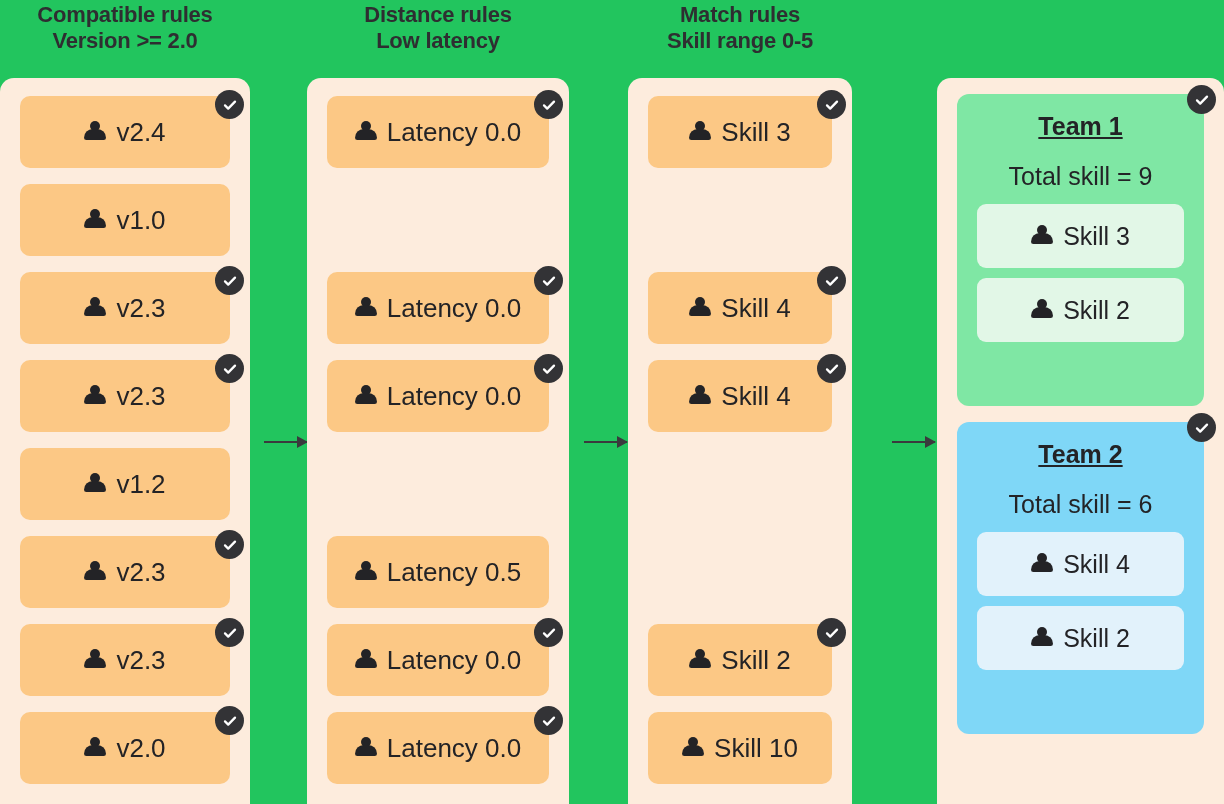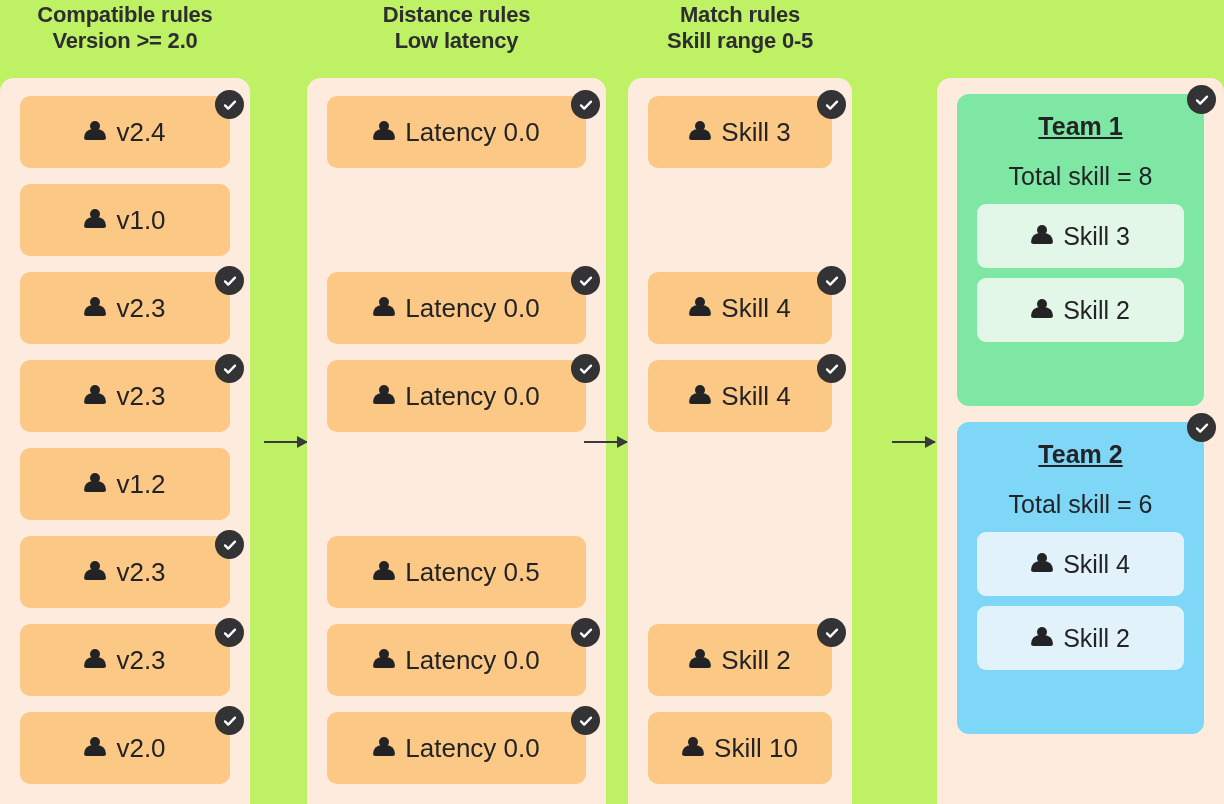--- a/index.html
+++ b/index.html
@@ -1,21 +1,21 @@
 <!DOCTYPE html>
 <html><head>
 <meta charset="utf-8">
 <style>
   html,body{margin:0;padding:0;background:#000;}
   body{
     width:1224px;height:804px;overflow:hidden;
     font-family:"Liberation Sans","DejaVu Sans",sans-serif;
     -webkit-font-smoothing:antialiased;
   }
-  .board{position:relative;width:1224px;height:804px;background:#bef264;}
+  .board{position:relative;width:1224px;height:804px;background:#22c55e;}
 
   
   .stage{position:absolute;top:0;height:804px;}
   .stage-title{
     color:#2e2e31;font-size:22px;font-weight:bold;line-height:26px;
     text-align:center;padding-top:2px;white-space:nowrap;
     letter-spacing:-0.2px;
   }
   .stage-title .sub{display:block;font-weight:bold;text-align:center;}
   .panel{
@@ -203,21 +203,21 @@
             </span>
           </div>
         </div>
 
       </div>
     </div>
   </div>
 
   <div class="arrow" style="left:264px;width:43px;"></div>
 
-  <div class="stage" style="left:307px;width:299px;">
+  <div class="stage" style="left:307px;width:262px;">
     <div class="stage-title">
       <span>Distance rules</span>
       <span class="sub">Low latency</span>
     </div>
     <div class="panel">
       <div class="slots">
 
         <div class="slot">
           <div class="card">
             <span class="person">
@@ -405,21 +405,21 @@
   <div class="stage" style="left:937px;width:287px;">
     <div class="panel">
 
       <div class="team" style="top:16px;height:312px;background:#7fe7a4;">
         <span class="check">
           <svg width="16" height="16" viewBox="0 0 16 16">
               <path d="M3 8.4 L6.2 11.6 L13 4.6" stroke="#fff" stroke-width="2.3" fill="none" stroke-linecap="round" stroke-linejoin="round"></path>
             </svg>
         </span>
         <div class="team-name">Team 1</div>
-        <div class="team-total">Total skill = 8</div>
+        <div class="team-total">Total skill = 9</div>
         <div class="team-members">
           <div class="member" style="background:#e2f7e7;">
             <span class="person">
                 <span class="head"></span>
                 <span class="body"></span>
               </span>
             <span class="label">Skill 3</span>
           </div>
           <div class="member" style="background:#e2f7e7;">
             <span class="person">

